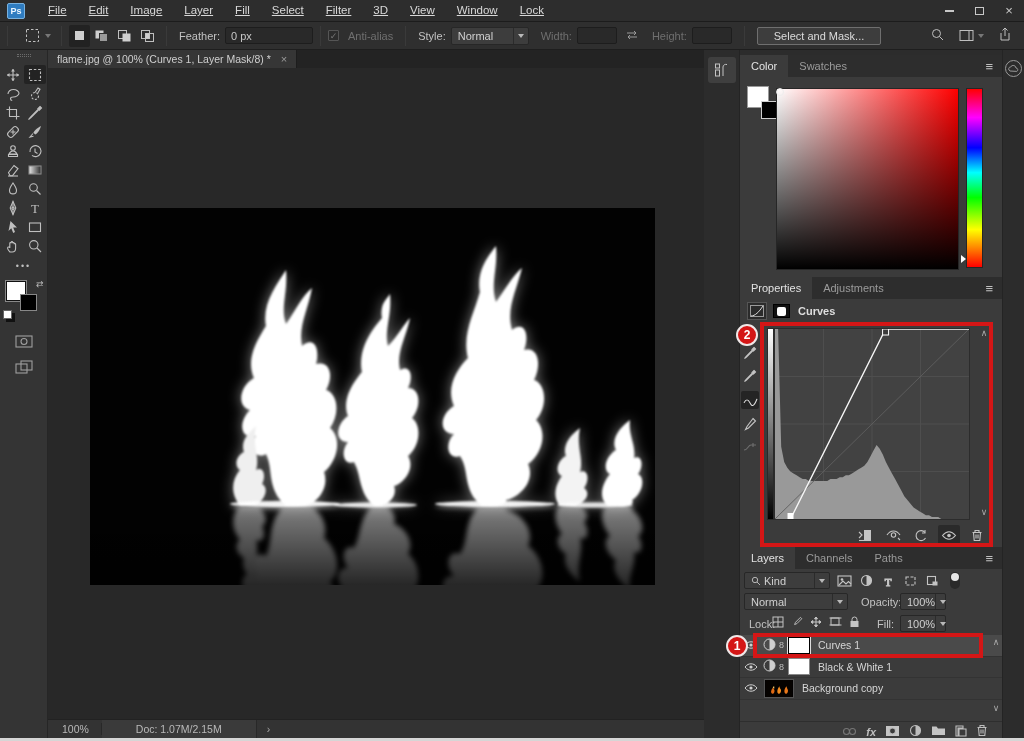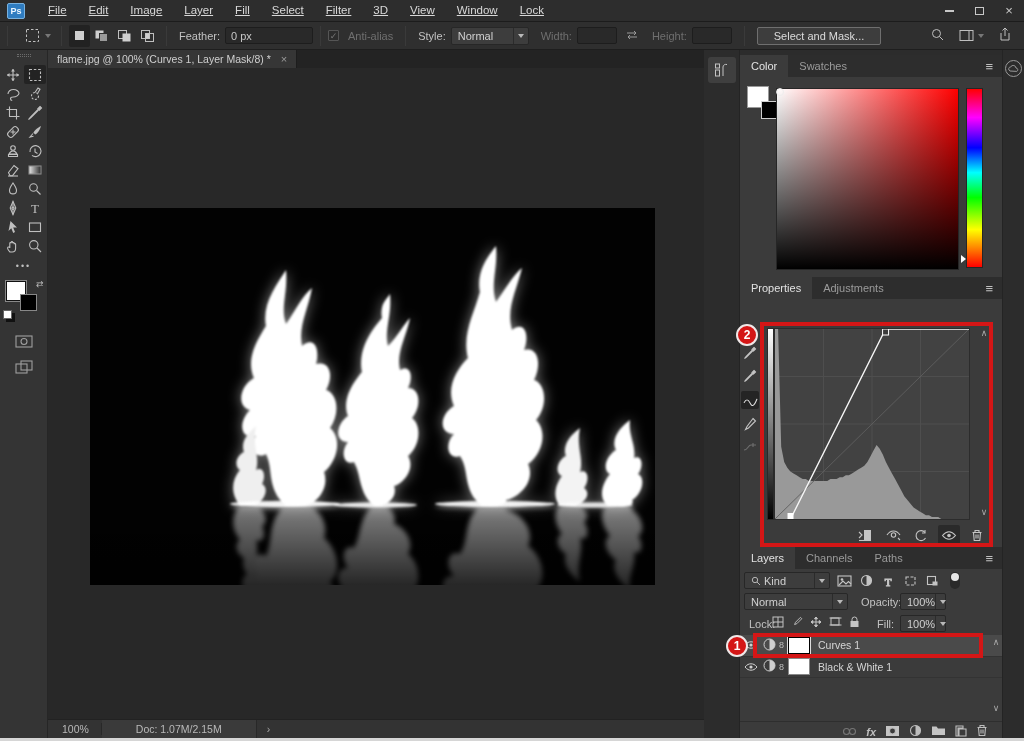--- a/index.html
+++ b/index.html
@@ -471,20 +471,32 @@
           <div class="huemark"></div>
         </div>
       </div>
 
       <div class="panel" id="propsPanel" style="top:227px;height:270px;">
         <div class="phead">
           <span class="ptab active">Properties</span>
           <span class="ptab">Adjustments</span>
           <span class="pmenu">≡</span>
         </div>
+        <div class="subrow">
+          <div class="adjicon">
+            <svg width="14" height="12">
+                <rect x="0.5" y="0.5" width="13" height="11" stroke="#9a9a9a" fill="none"></rect>
+                <path d="M1 11C5 11 9 7 13 1" stroke="#dcdcdc" fill="none"></path>
+              </svg>
+          </div>
+          <div class="maskthumb">
+              <div class="inner"></div>
+            </div>
+          <span class="ptitle">Curves</span>
+        </div>
 
         <div class="badge" style="left:-4px;top:47px;">2</div>
 
         <div class="ctools">
           <div class="ctool">
             <svg width="14" height="14">
                 <path d="M11 1.5l1.5 1.5-2 2-1.5-1.5z" fill="#c4c4c4"></path>
                 <path d="M9.5 4L3 10.5l-1.5 2L3.5 11 10 4.5"></path>
               </svg>
             </div>
@@ -696,20 +708,36 @@
               </div>
             <span class="adjcircle">
               <svg width="15" height="15">
                   <circle cx="7.5" cy="7.5" r="5.5"></circle>
                   <path d="M7.5 2v11a5.5 5.5 0 0 0 0-11z" fill="#cfcfcf" stroke="none"></path>
                 </svg></span>
             <span class="chain">8</span>
             <div class="lmask"></div>
             <span class="lname">Black &amp; White 1</span>
           </div>
+          <div class="layerrow" style="top:43px;">
+            <div class="eyebox">
+              <svg width="14" height="10">
+                  <path d="M1 5C3 2.5 5 1.8 7 1.8s4 .7 6 3.2C11 7.5 9 8.2 7 8.2S3 7.5 1 5z" stroke="#d0d0d0" fill="none"></path>
+                  <circle cx="7" cy="5" r="1.6" fill="#d0d0d0"></circle>
+                </svg>
+              </div>
+            <svg class="lthumb" viewBox="0 0 30 19">
+              <rect width="30" height="19" fill="#050200"></rect>
+              <path d="M7 15c-2-2 0-5 1.5-7 0 2 1.5 2 1.5 4s-1 4-3 3z" fill="#e06a14"></path>
+              <path d="M14 15c-2-2 0-6 1.5-8 0 2.5 2 3 1.8 5s-1.3 4-3.3 3z" fill="#f08a1e"></path>
+              <path d="M22 15c-2-2-.5-6 1.5-8 0 2.5 2 3.5 1.5 5.5S24 16 22 15z" fill="#e8771a"></path>
+              <path d="M8 9c.5-1 1-2 1.5-2.5C9.5 8 10 8.5 9.8 9.5z" fill="#ffcf6a"></path>
+            </svg>
+            <span class="lname">Background copy</span>
+          </div>
         </div>
 
         <div class="pscroll" style="top:90px;left:249px;">∧</div>
         <div class="pscroll" style="top:156px;left:249px;">∨</div>
 
         <div class="badge" style="left:-14px;top:88px;">1</div>
         <div class="redbox" style="left:13px;top:86px;width:230px;height:25px;"></div>
 
         <div class="lbot">
           <span style="opacity:.45;">

